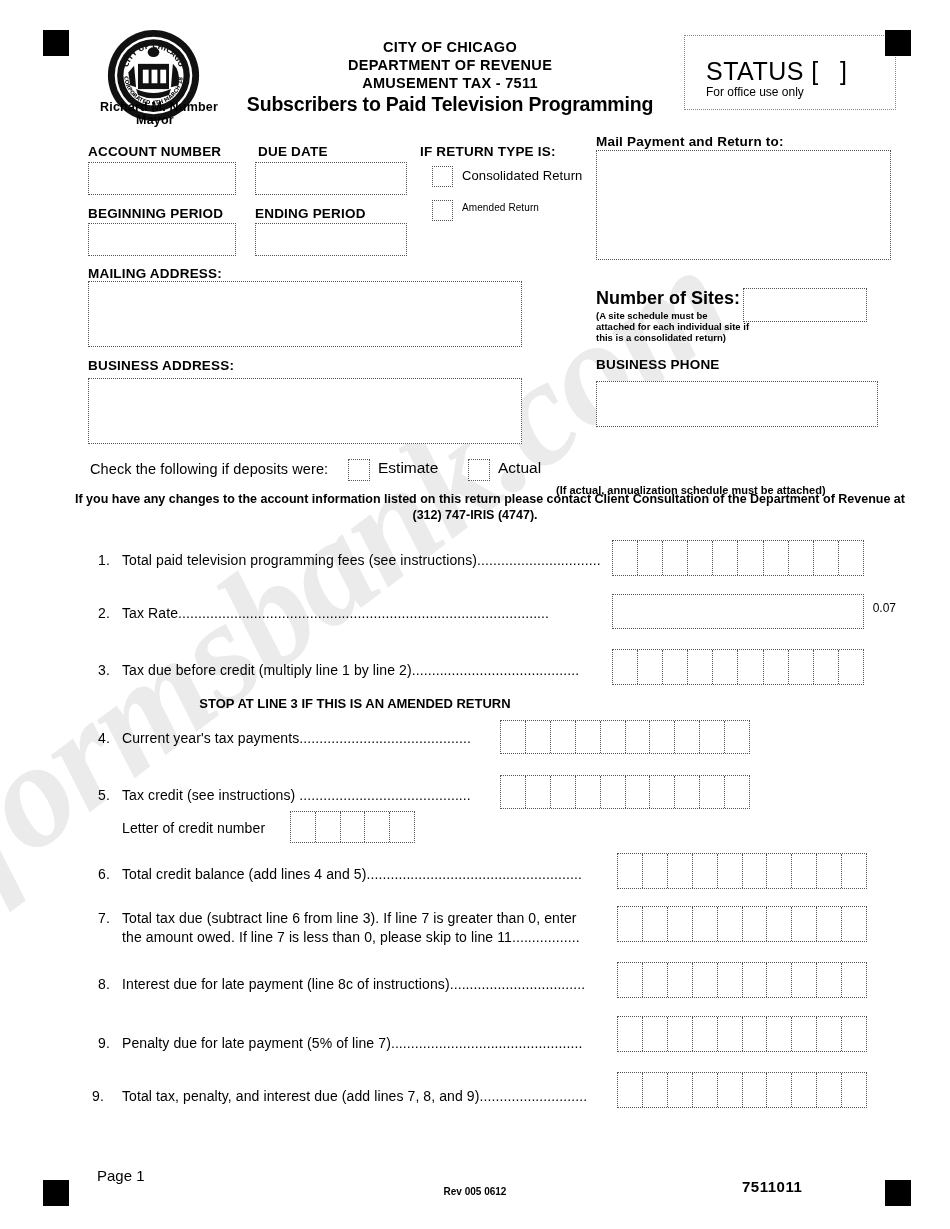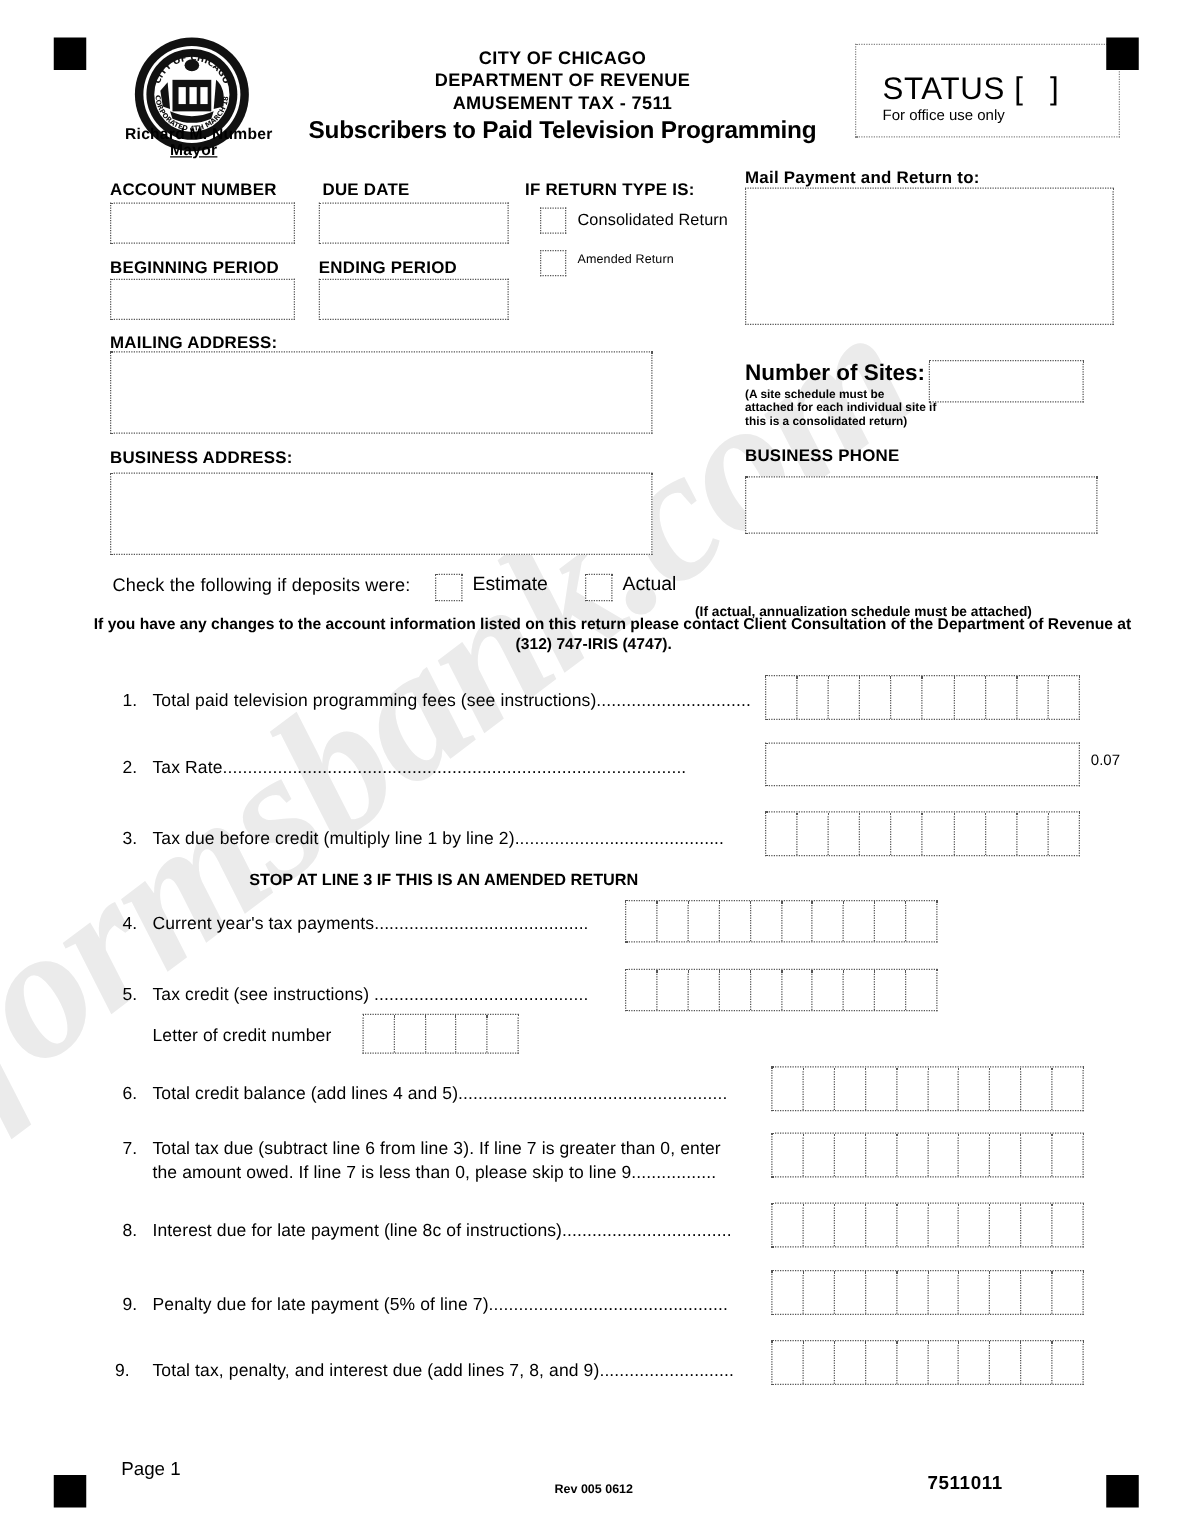--- a/index.html
+++ b/index.html
@@ -117,21 +117,21 @@
           <rect x="39" y="44" width="6" height="14" fill="#fff"></rect>
           <rect x="48" y="44" width="6" height="14" fill="#fff"></rect>
           <rect x="57" y="44" width="6" height="14" fill="#fff"></rect>
           <path d="M30,40 L24,47 L26,60 L32,62 Z"></path>
           <path d="M70,38 Q78,45 76,60 L68,62 Z"></path>
           <path d="M32,64 Q50,72 68,64 L66,70 Q50,77 34,70 Z"></path>
         </g>
       </svg>
     </div>
     <div class="t lblb" style="left:100px; top:100px; width:110px; text-align:center; font-size:12.5px;">Richard M. Number</div>
-    <div class="t lblb" style="left:100px; top:113px; width:110px; text-align:center; font-size:12.5px;text-decoration:underline;">Mayor</div>
+    <div class="t lblb" style="left:100px; top:113px; width:110px; text-align:center; font-size:12.5px;">Mayor</div>
 
     <div class="t hdr" style="left:260px; top:39px; width:380px; text-align:center;">CITY OF CHICAGO</div>
     <div class="t hdr" style="left:260px; top:57px; width:380px; text-align:center;">DEPARTMENT OF REVENUE</div>
     <div class="t hdr" style="left:260px; top:75px; width:380px; text-align:center;">AMUSEMENT TAX - 7511</div>
     <div class="t" style="left:200px; top:93px; width:500px; text-align:center; font-size:19.5px; font-weight:700; letter-spacing:-.2px;">Subscribers to Paid Television Programming</div>
 
     <div class="sbox" style="left:684px; top:35px; width:212px; height:75px;"></div>
     <div class="t" style="left:706px; top:57px; font-size:25px; font-weight:400; letter-spacing:.5px;">STATUS [</div>
     <div class="t" style="left:840px; top:57px; font-size:25px; font-weight:400;">]</div>
     <div class="t" style="left:706px; top:85px; font-size:12px; font-weight:400;">For office use only</div>
@@ -268,21 +268,21 @@
         <div class="cell"></div>
         <div class="cell"></div>
         <div class="cell"></div>
         <div class="cell"></div>
         <div class="cell"></div>
         <div class="cell"></div>
     </div>
 
     <div class="t item" style="left:98px; top:910px;">7.</div>
     <div class="t item" style="left:122px; top:910px;">Total tax due (subtract line 6 from line 3).  If line 7 is greater than 0, enter</div>
-    <div class="t item" style="left:122px; top:929px;">the amount owed.  If line 7 is less than 0, please skip to line 9.................</div>
+    <div class="t item" style="left:122px; top:929px;">the amount owed.  If line 7 is less than 0, please skip to line 11.................</div>
     <div class="comb" style="left:617px; top:906px; width:250px; height:36px;">
       <div class="cell"></div>
         <div class="cell"></div>
         <div class="cell"></div>
         <div class="cell"></div>
         <div class="cell"></div>
         <div class="cell"></div>
         <div class="cell"></div>
         <div class="cell"></div>
         <div class="cell"></div>

